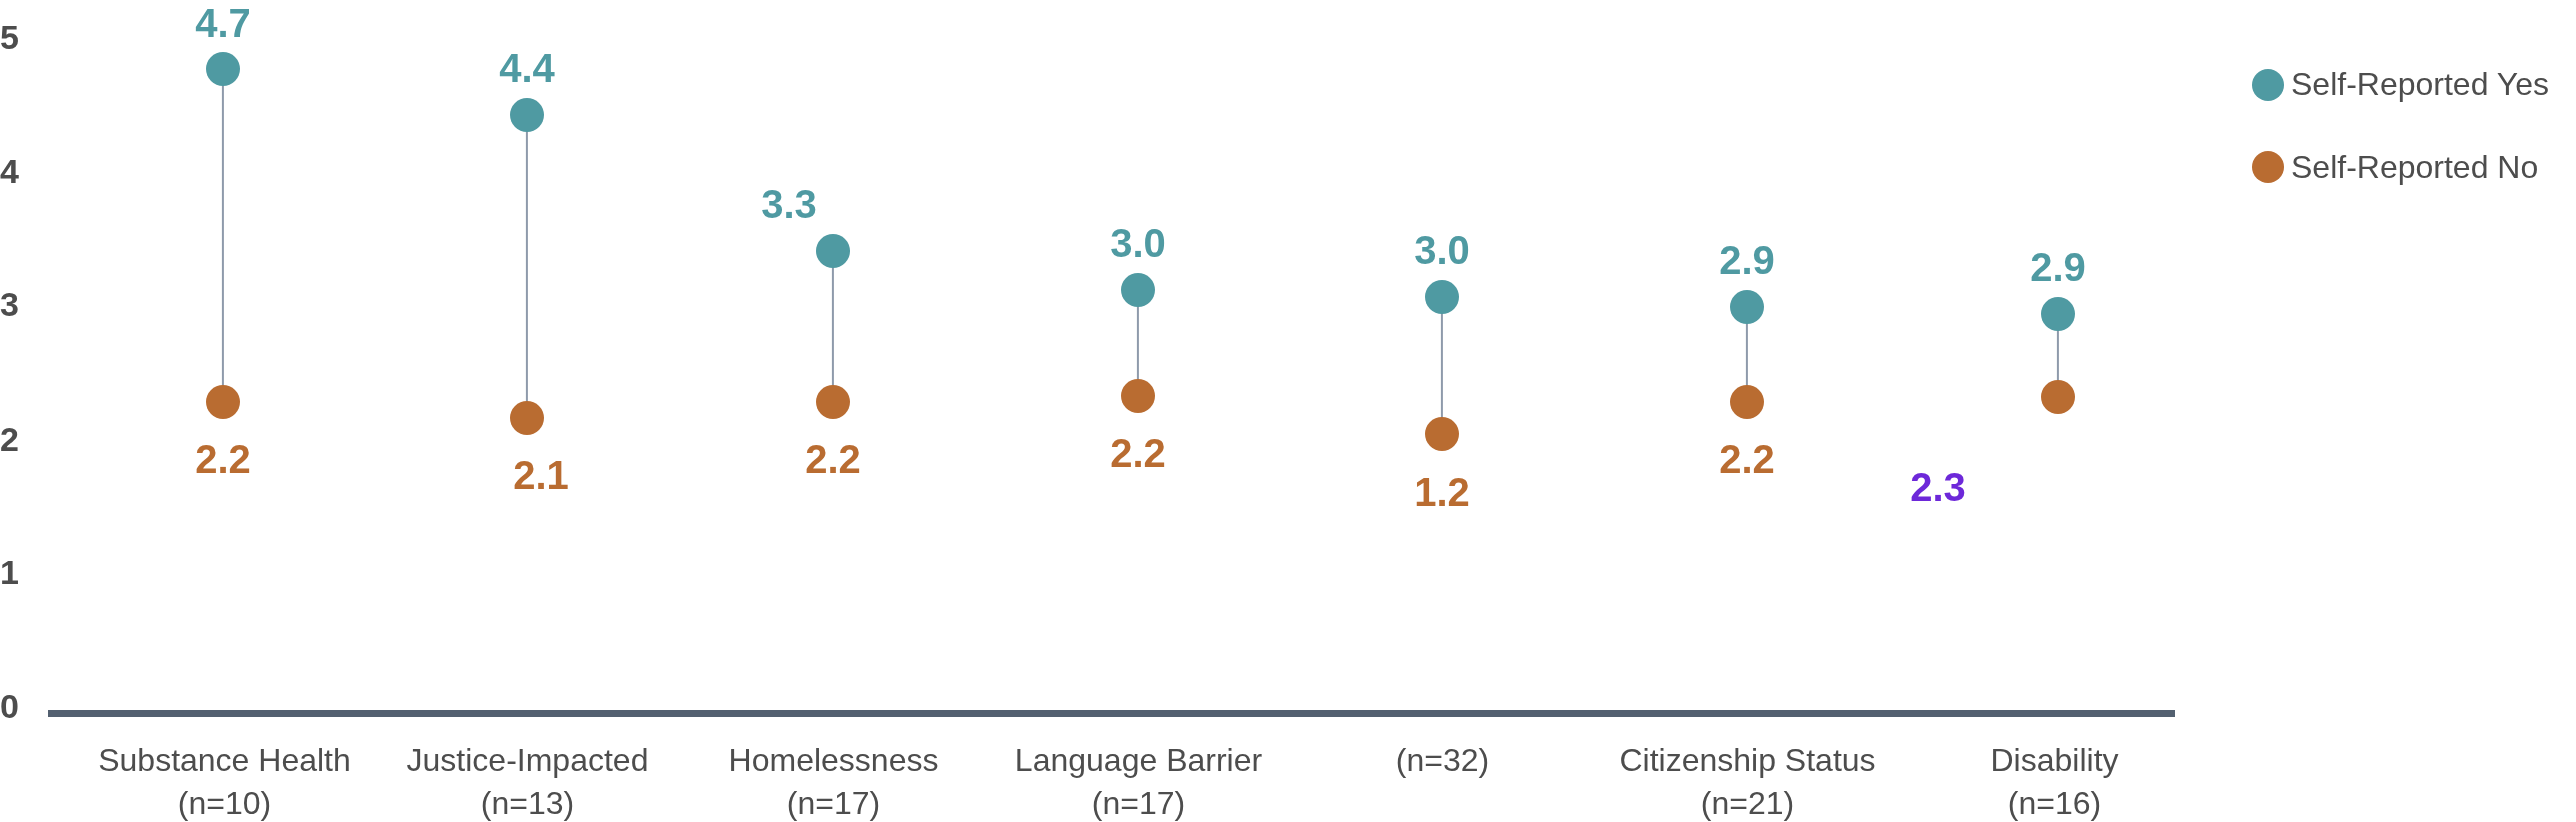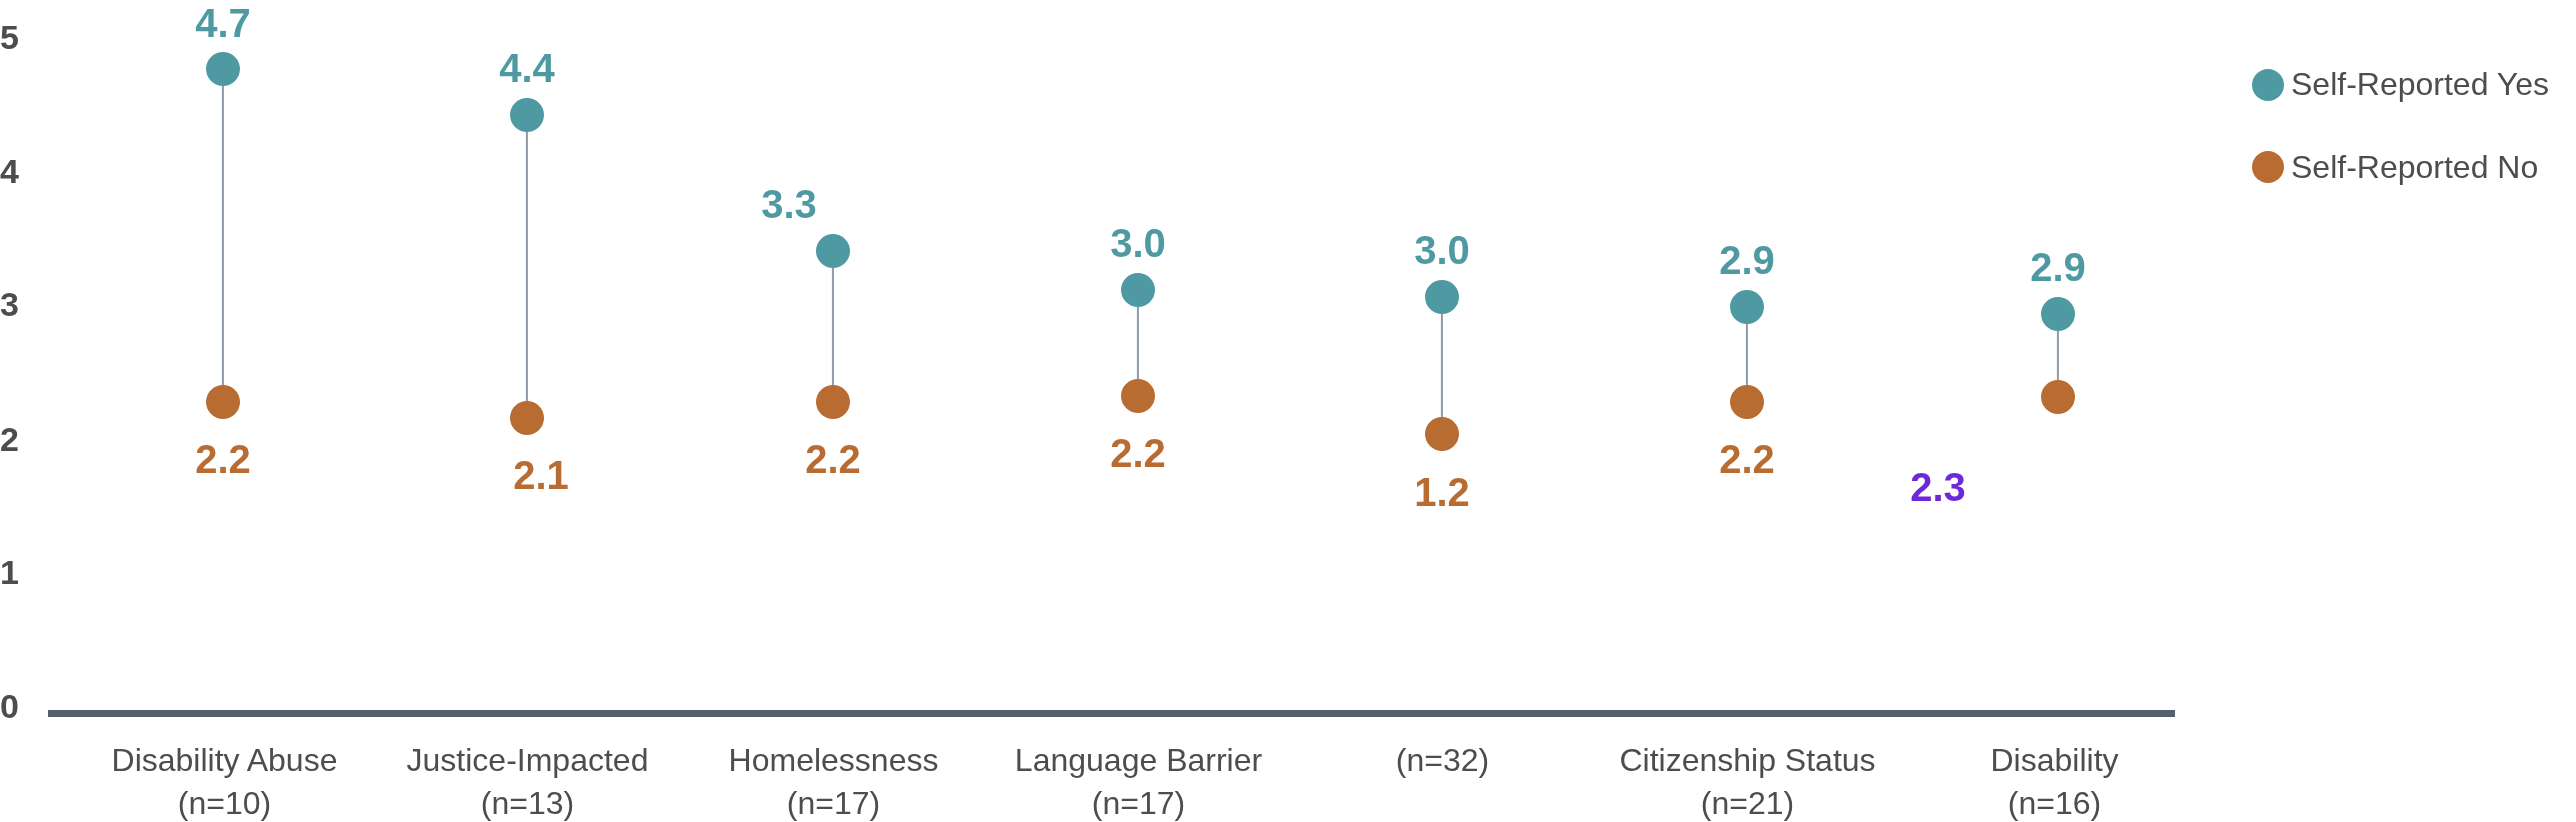--- a/index.html
+++ b/index.html
@@ -68,21 +68,21 @@
       <div class="dot" style="left: 1747px; top: 402px; background: rgb(185, 108, 49);"></div>
       <div class="val" style="left: 1747px; top: 459px; color: rgb(185, 108, 49);">2.2</div>
       <div class="connector" style="left: 2058px; top: 314px; height: 83px; background: rgb(142, 154, 171);"></div>
       <div class="dot" style="left: 2058px; top: 314px; background: rgb(79, 154, 162);"></div>
       <div class="val" style="left: 2058px; top: 267px; color: rgb(79, 154, 162);">2.9</div>
       <div class="dot" style="left: 2058px; top: 397px; background: rgb(185, 108, 49);"></div>
       <div class="val" style="left: 1938px; top: 454px; color: #6d28d9; margin-top: 33px;">2.3</div>
     </div>
 
   <div class="cat" style="left:224px">
-    <span>Disability Abuse</span>
+    <span>Substance Health</span>
     <span>(n=10)</span>
   </div>
   <div class="cat" style="left:527px">
     <span>Justice-Impacted</span>
     <span>(n=13)</span>
   </div>
   <div class="cat" style="left:833px">
     <span>Homelessness</span>
     <span>(n=17)</span>
   </div>

